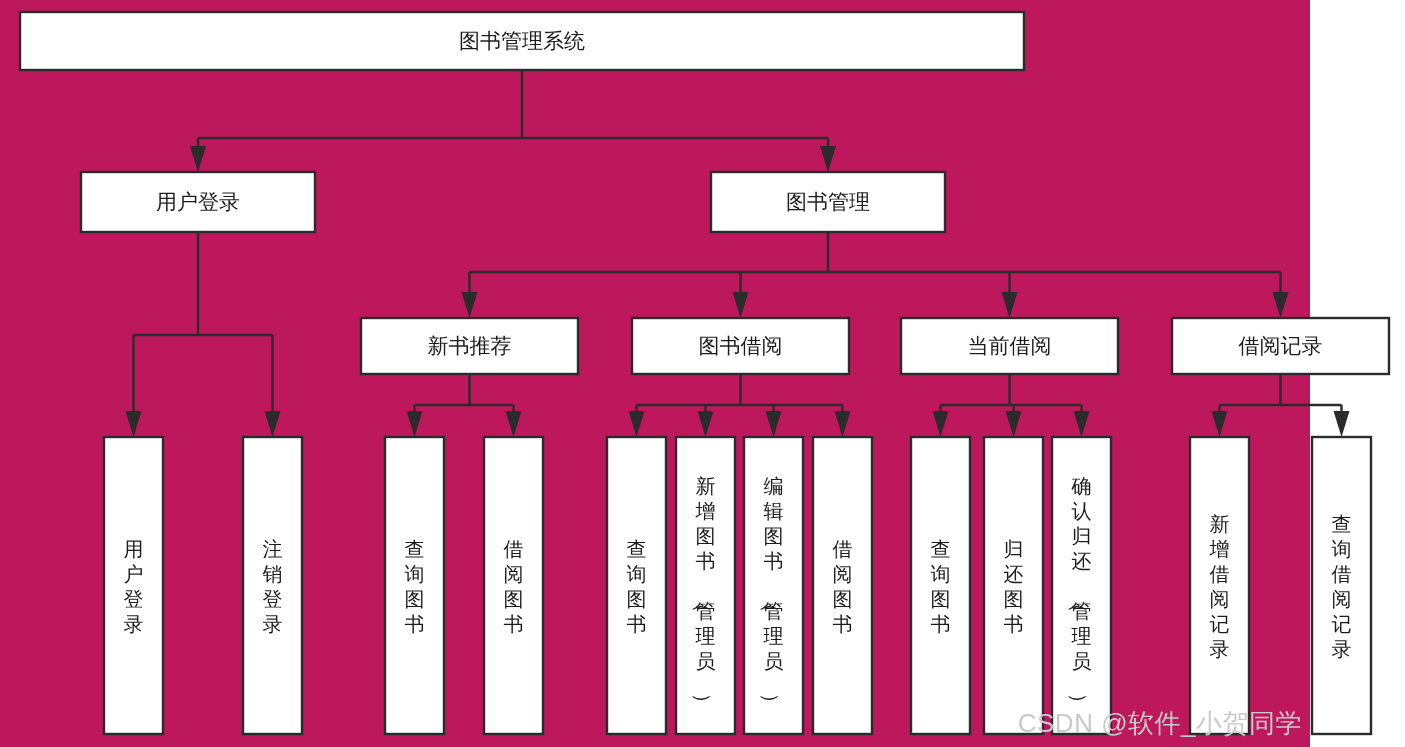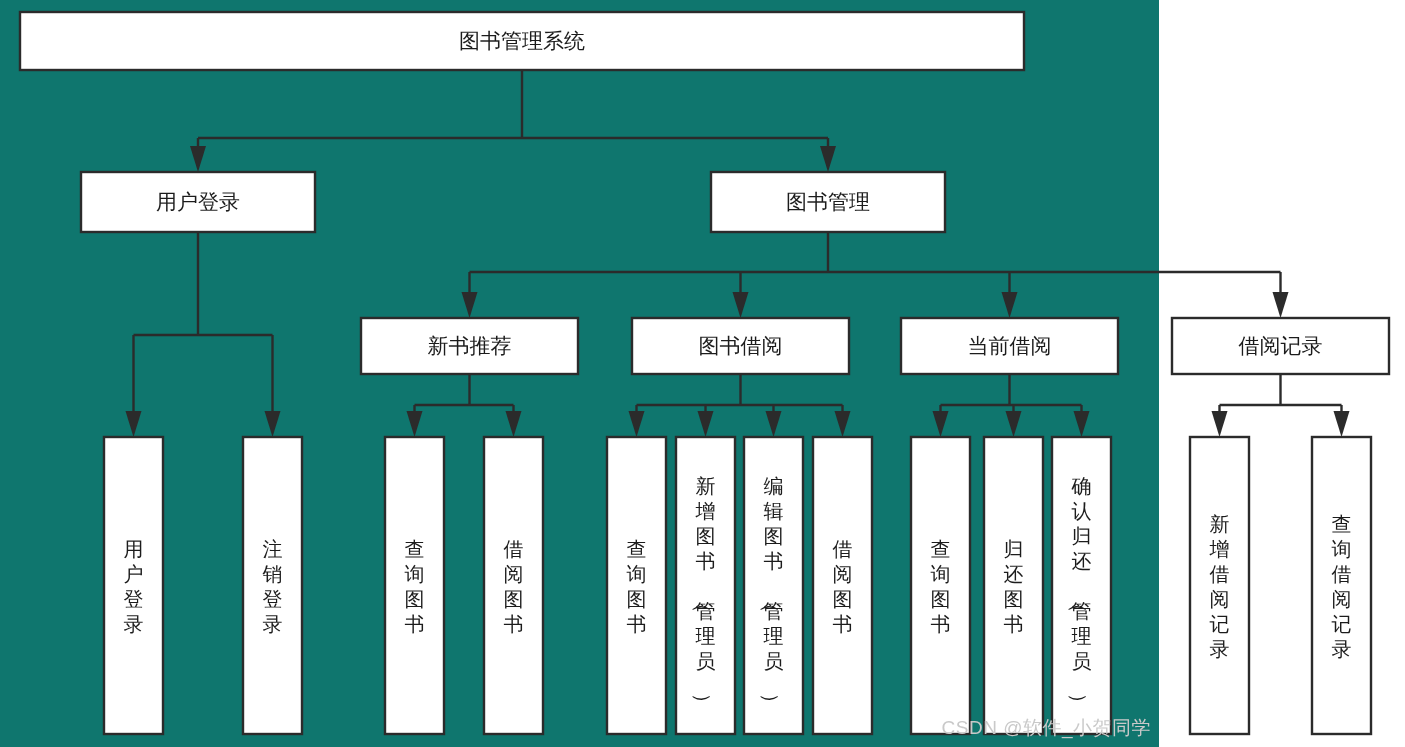--- a/index.html
+++ b/index.html
@@ -10,23 +10,23 @@
   }
   body {
     width: 1405px;
     height: 747px;
     font-family: "Liberation Sans", "DejaVu Sans", sans-serif;
     overflow: hidden;
     position: relative;
   }
   #diagram-root {
     position: relative;
-    width: 1159px;
+    width: 1310px;
     height: 747px;
-    background: #0f766e;
+    background: #be185d;
   }
   svg.diagram-canvas {
     position: absolute;
     left: 0;
     top: 0;
     width: 1405px;
     height: 747px;
     display: block;
   }
   .node-rect {
@@ -55,21 +55,21 @@
     font-family: "Liberation Sans", "DejaVu Sans", sans-serif;
     font-size: 20px;
     fill: #1c1c1c;
     text-anchor: middle;
   }
   .watermark-text {
     position: absolute;
     right: 8px;
     bottom: 6px;
     font-family: "Liberation Sans", "DejaVu Sans", sans-serif;
-    font-size: 19px;
+    font-size: 26px;
     color: #c9c9c9;
     white-space: nowrap;
     letter-spacing: 0.5px;
     user-select: none;
   }
 </style>
 </head>
 <body>
 
 <div id="diagram-root">

